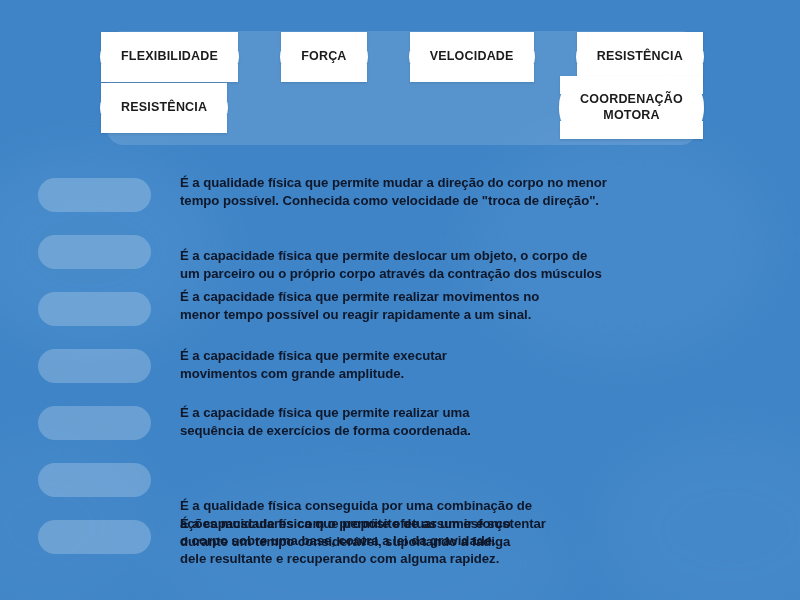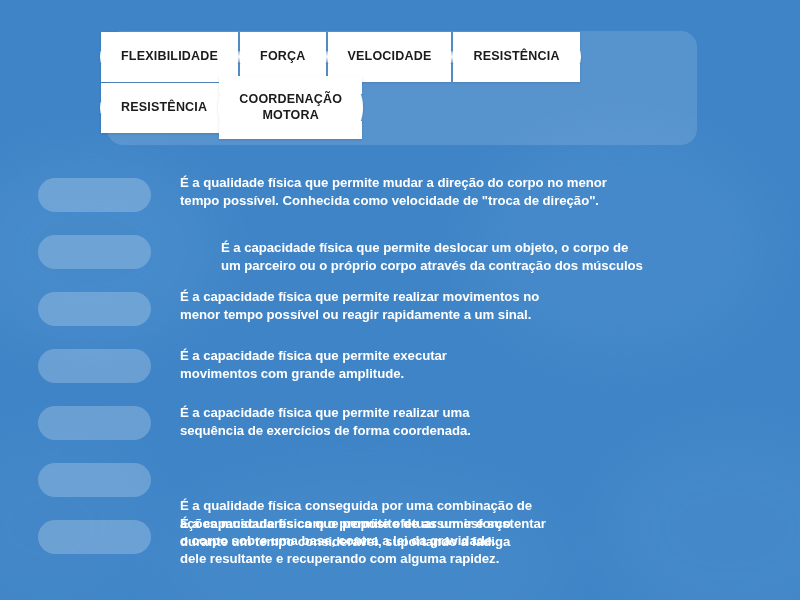--- a/index.html
+++ b/index.html
@@ -38,21 +38,21 @@
     top: 31px;
     width: 590px;
     height: 114px;
     background: rgba(255,255,255,0.13);
     border-radius: 16px;
     padding: 6px 0 0 0;
   }
 
   .cloud-row {
     display: flex;
-    justify-content: flex-start;
+    justify-content: space-between;
     align-items: center;
   }
   .row-1 { gap: 14px; margin-top: 3px; }
   .row-2 { gap: 4px; margin-top: 10px; }
 
   
   .cloud {
     position: relative;
     background: #ffffff;
     border-radius: 9px;
@@ -124,21 +124,21 @@
     background: rgba(255,255,255,0.22);
     cursor: pointer;
   }
 
   .definition {
     position: absolute;
     left: 180px;
     width: 545px;
     font-size: 13.2px;
     font-weight: bold;
-    color: #ffffff;
+    color: #0f172a;
     line-height: 1.34;
     letter-spacing: -0.05px;
     white-space: pre-line;
   }
 </style>
 </head>
 <body>
 
 <div class="sky-blob blob-a"></div>
 <div class="sky-blob blob-b"></div>
@@ -182,21 +182,21 @@
 MOTORA</span>
       </div>
     </div>
   </div>
 
 <div class="answers" id="answers">
     <div class="dropzone" style="top: 18px;"></div>
     <div class="definition" style="top: 14px;">É a qualidade física que permite mudar a direção do corpo no menor
 tempo possível. Conhecida como velocidade de "troca de direção".</div>
     <div class="dropzone" style="top: 75px;"></div>
-    <div class="definition" style="top: 79px; margin-left: 41px;">É a capacidade física que permite deslocar um objeto, o corpo de
+    <div class="definition" style="top: 87px;">É a capacidade física que permite deslocar um objeto, o corpo de
 um parceiro ou o próprio corpo através da contração dos músculos</div>
     <div class="dropzone" style="top: 132px;"></div>
     <div class="definition" style="top: 128px;">É a capacidade física que permite realizar movimentos no
 menor tempo possível ou reagir rapidamente a um sinal.</div>
     <div class="dropzone" style="top: 189px;"></div>
     <div class="definition" style="top: 187px;">É a capacidade física que permite executar
 movimentos com grande amplitude.</div>
     <div class="dropzone" style="top: 246px;"></div>
     <div class="definition" style="top: 244px;">É a capacidade física que permite realizar uma
 sequência de exercícios de forma coordenada.</div>

